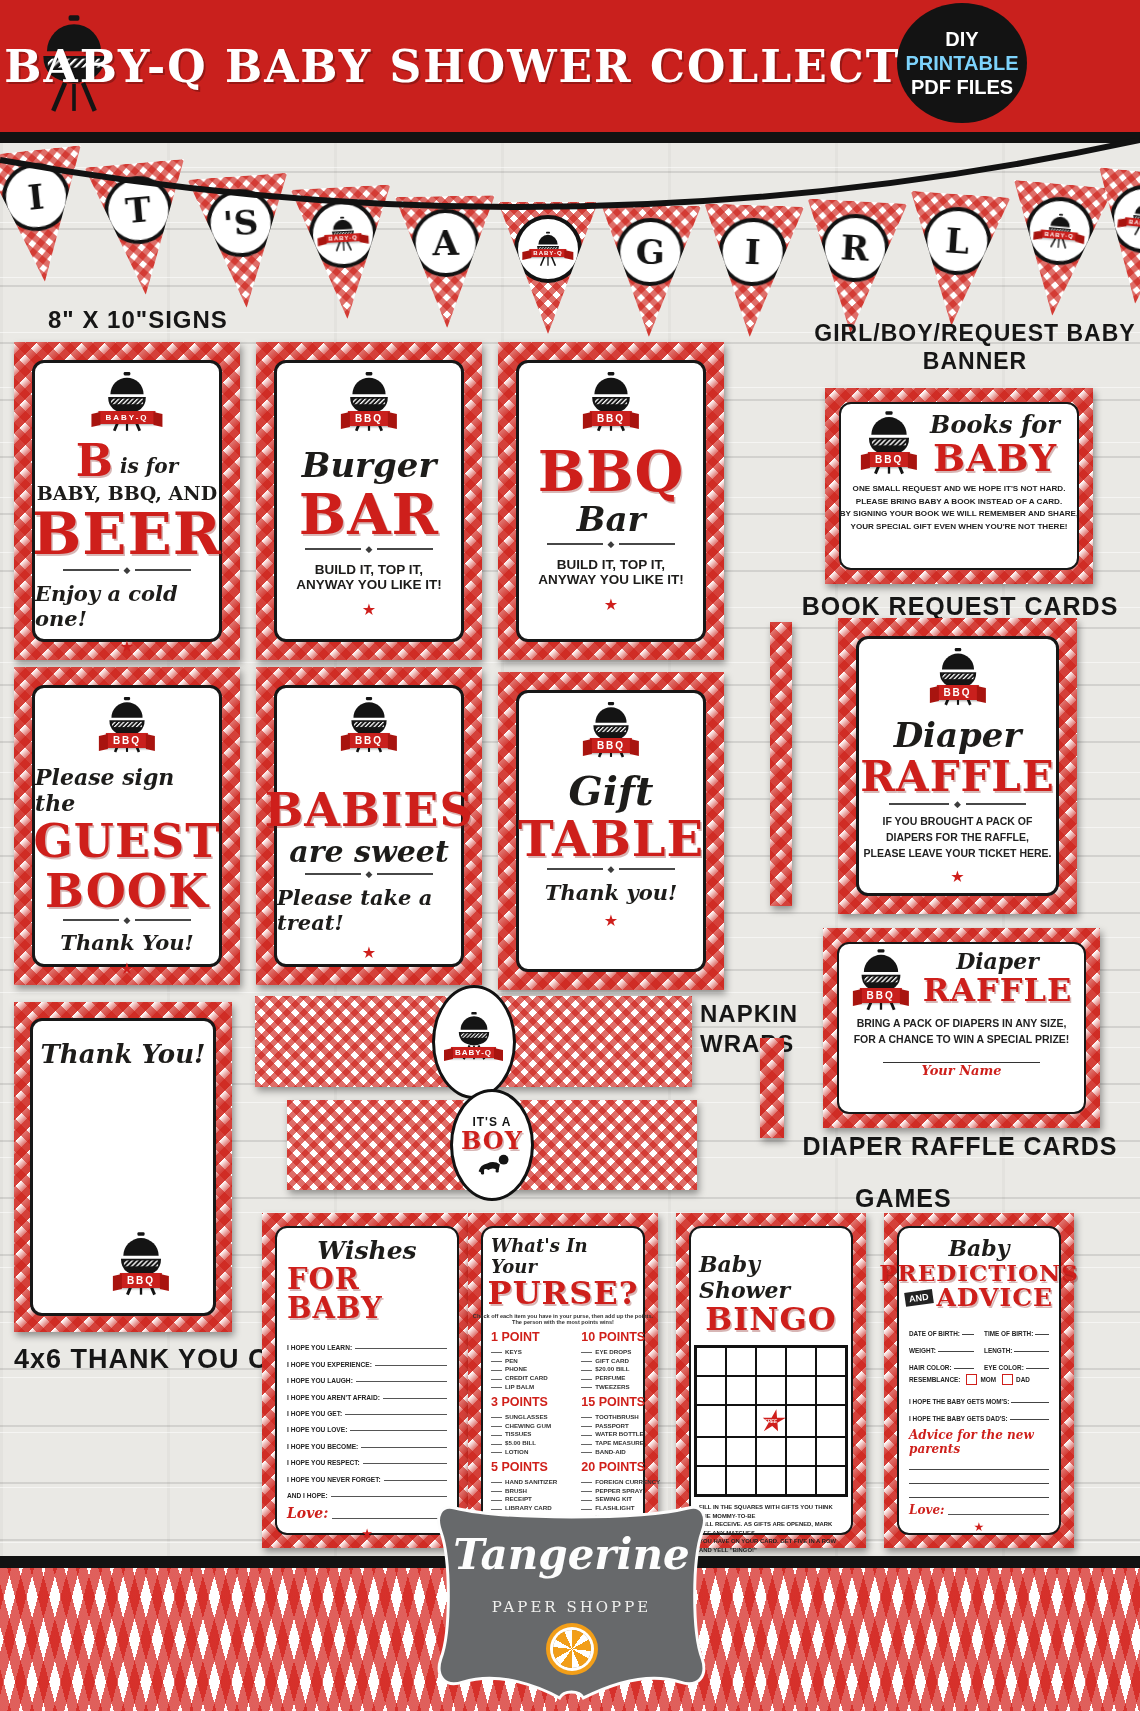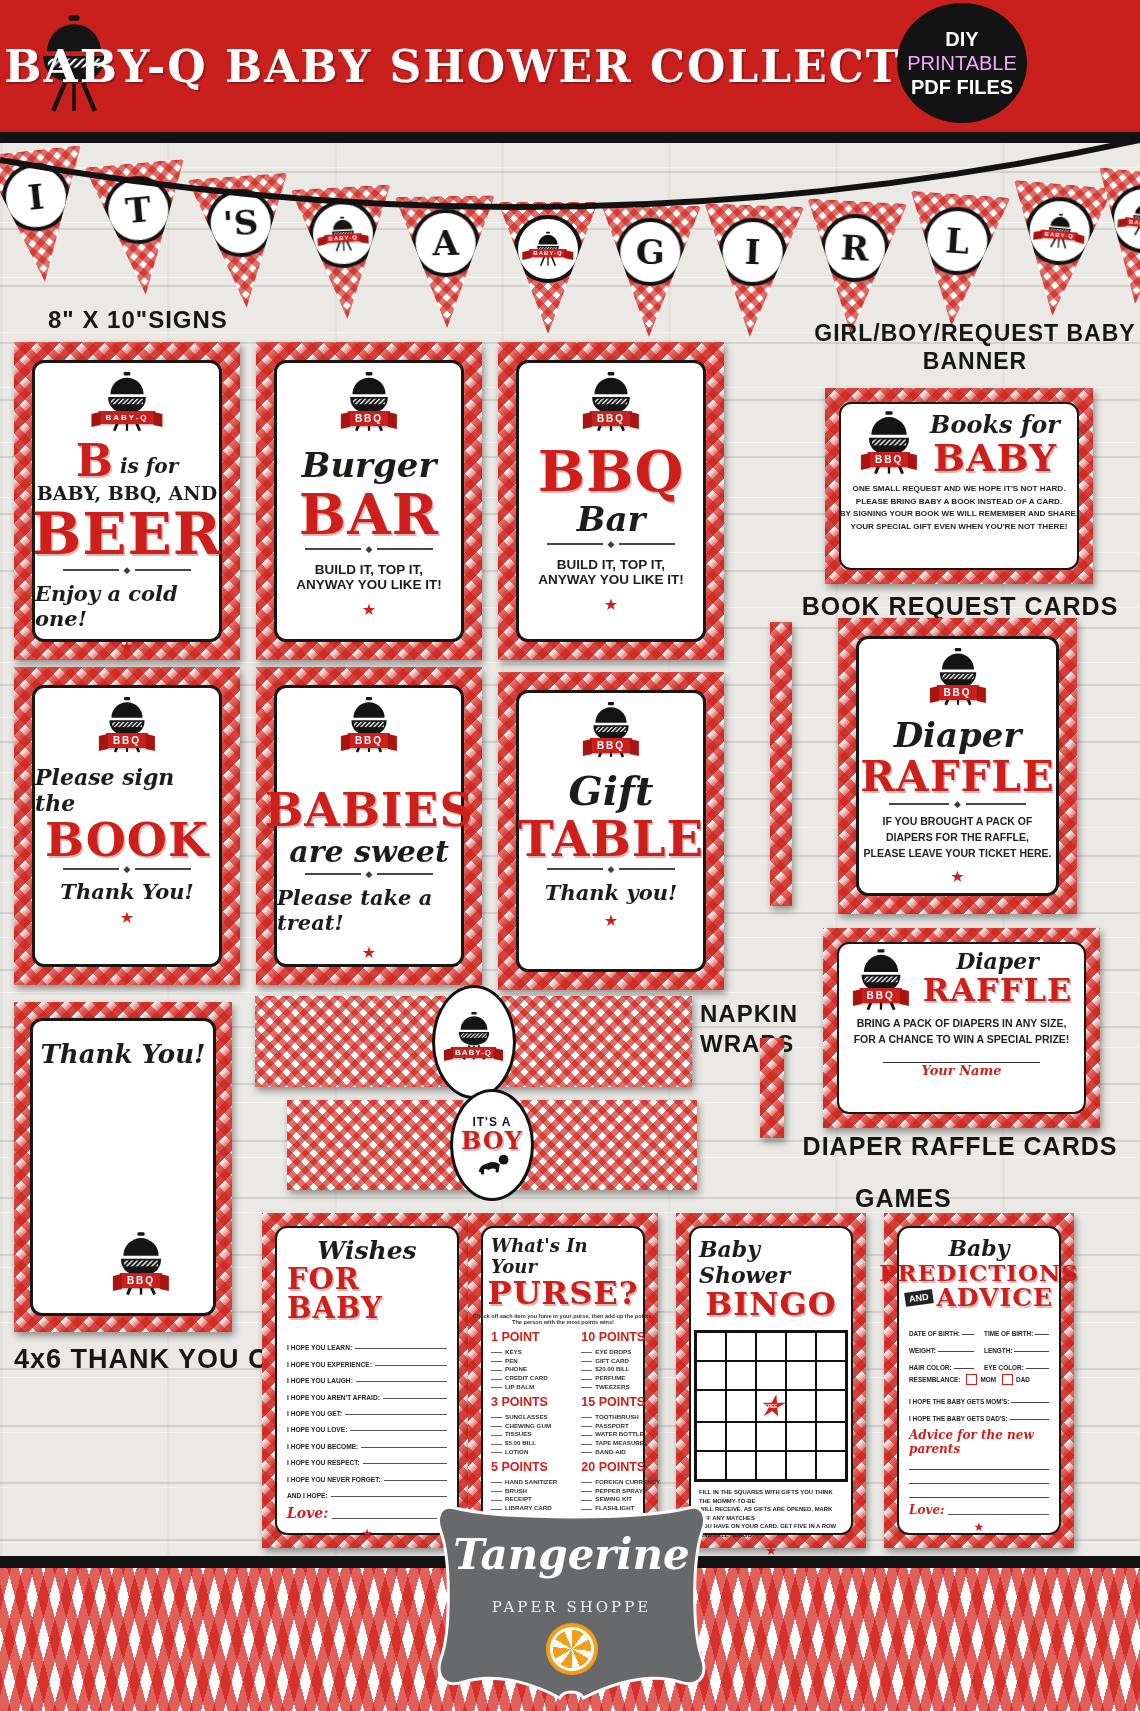--- a/index.html
+++ b/index.html
@@ -103,21 +103,21 @@
   <div class="abs" style="left:0;top:132px;width:1140px;height:11px;background:#121212;"></div>
   <svg class="abs" style="left:28px;top:8px;" width="92" height="112" viewBox="0 0 102 112">
     <use href="#grill"></use>
   </svg>
   <div class="abs" style="left:125px;top:26px;width:760px;height:80px;display:flex;align-items:center;justify-content:center;
               font-family:'DejaVu Serif',serif;font-weight:bold;font-size:44px;color:#fff;letter-spacing:2px;
               text-shadow:2px 2px 0 rgba(0,0,0,.25);white-space:nowrap;">BABY-Q BABY SHOWER COLLECTION</div>
   <div class="abs" style="left:897px;top:3px;width:130px;height:120px;background:#131313;border-radius:50%;
               display:flex;flex-direction:column;align-items:center;justify-content:center;z-index:5;">
     <span style="color:#fff;font-weight:bold;font-size:20px;line-height:1.2;">DIY</span>
-    <span style="color:#f0abfc;font-weight:normal;font-size:20px;line-height:1.2;">PRINTABLE</span>
+    <span style="color:#7dd3fc;font-weight:bold;font-size:20px;line-height:1.2;">PRINTABLE</span>
     <span style="color:#fff;font-weight:bold;font-size:20px;line-height:1.2;">PDF FILES</span>
   </div>
 
   <svg class="abs" style="left:0;top:138px;z-index:1;" width="1140" height="120" viewBox="0 0 1140 120" preserveAspectRatio="none">
     <path d="M0,22 Q570,125 1140,2" stroke="#121212" stroke-width="6" fill="none"></path>
   </svg>
 
   <div class="flag gingham-sm abs" style="left:-12px;top:150px;transform:rotate(-6deg);">
     <div class="flag-circle">
       <span class="flag-letter">I</span>
@@ -263,20 +263,21 @@
 
   <div class="abs gingham card" style="left:14px;top:667px;width:226px;height:318px;">
     <div class="panel">
       <div class="grill-wrap" style="margin-top:8px;">
         <svg width="54" height="58" viewBox="0 0 102 112">
             <use href="#grill"></use>
           </svg>
         <span class="ribbon" style="top:37px;">BBQ</span>
       </div>
       <div class="script" style="font-size:22px;margin-top:10px;">Please sign the</div>
+      <div class="ornate" style="font-size:46px;line-height:1.1;">GUEST</div>
       <div class="ornate" style="font-size:46px;line-height:1.05;">BOOK</div>
       <div class="orn">
           <span>◆</span>
         </div>
       <div class="script" style="font-size:21px;margin-top:5px;">Thank You!</div>
       <div class="star" style="margin-top:6px;">★</div>
     </div>
   </div>
 
   <div class="abs gingham card" style="left:256px;top:667px;width:226px;height:318px;">
@@ -504,21 +505,21 @@
               <div class="p-it">FLASHLIGHT</div>
               <div class="p-it">UNDERWEAR</div>
             </div>
         </div>
       </div>
       <div class="ornate" style="font-size:13px;margin-top:3px;">TOTAL:</div>
     </div>
   </div>
 
   <div class="abs gingham card" style="left:676px;top:1213px;width:190px;height:335px;">
-    <div class="panel" style="left:13px;right:13px;top:13px;bottom:13px;border-width:2.5px;padding:0 8px;">
+    <div class="panel" style="left:13px;right:13px;top:13px;bottom:13px;border-width:2.5px;padding:15px 8px;">
       <div class="script" style="font-size:22px;margin-top:8px;">Baby Shower</div>
       <div class="ornate" style="font-size:32px;line-height:1;">BINGO</div>
       <div class="bingo-grid" style="margin-top:10px;">
         <i></i>
           <i></i>
           <i></i>
           <i></i>
           <i></i>
         <i></i>
           <i></i>

